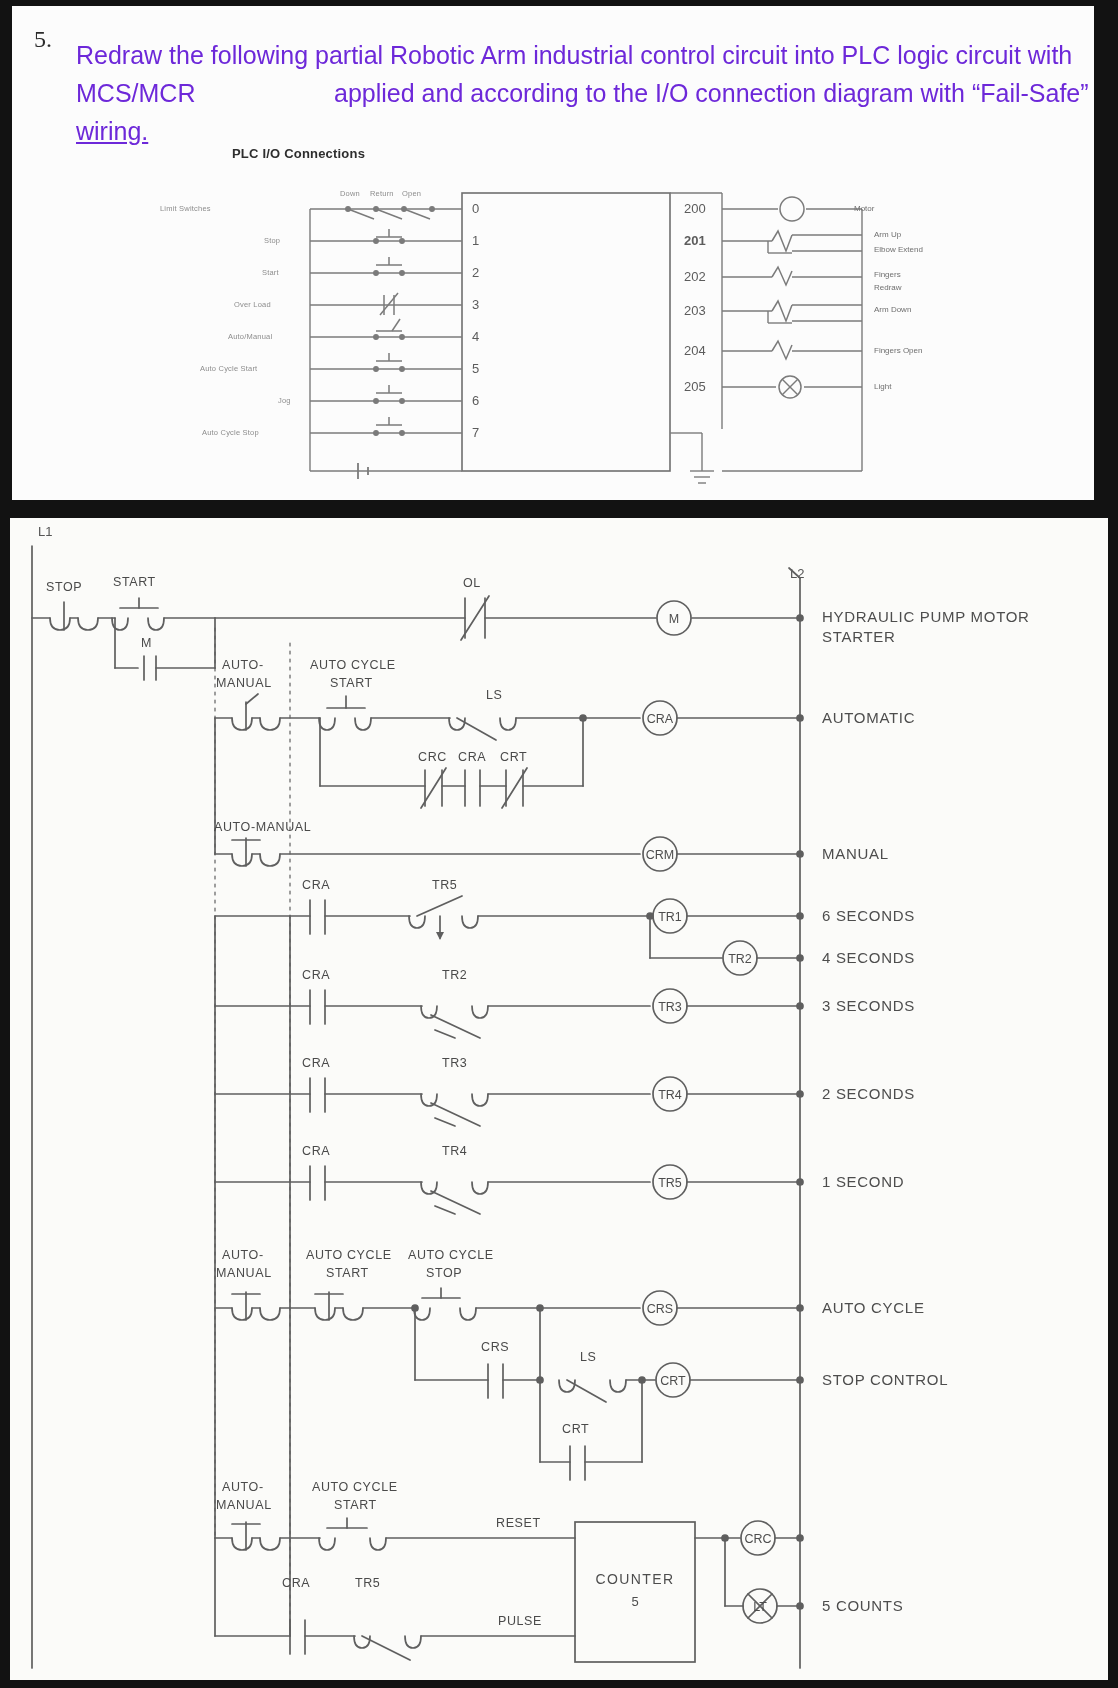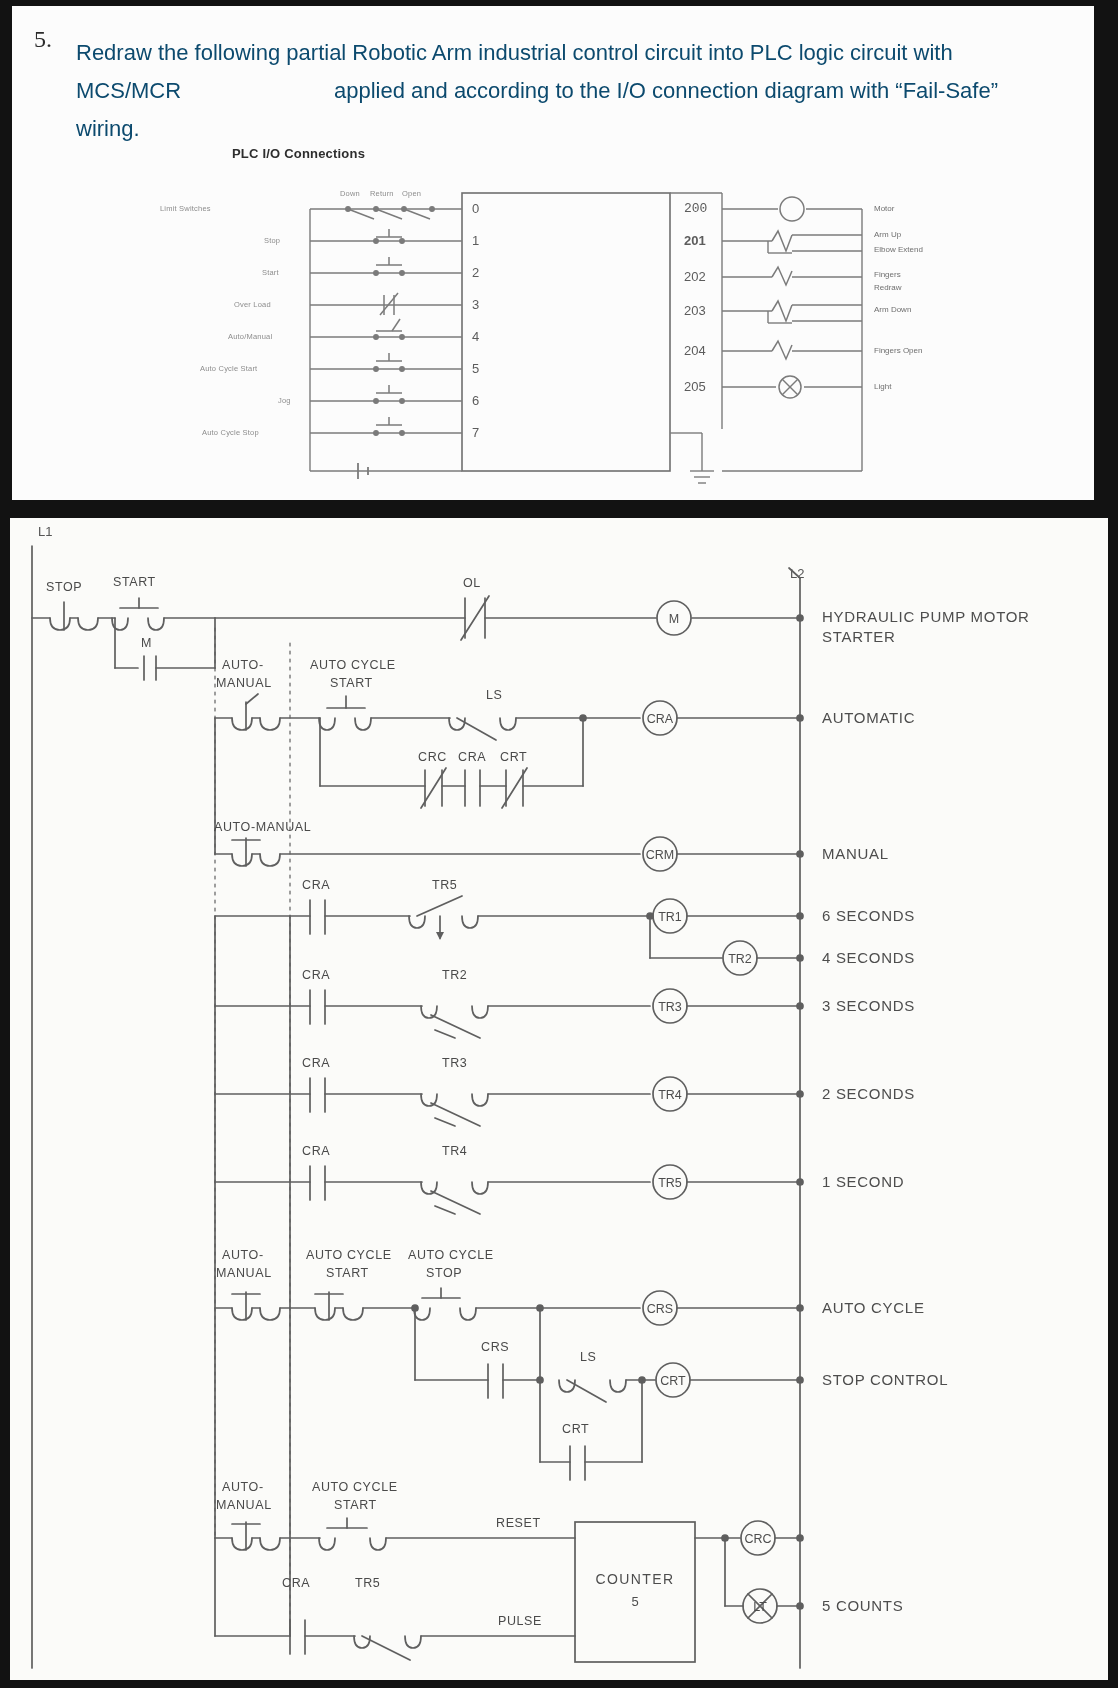--- a/index.html
+++ b/index.html
@@ -16,27 +16,27 @@
   }
   #question-block{
     position:absolute;left:22px;top:14px;width:1000px;
     color:#1b1b1b;
   }
   .q-num{
     position:absolute;left:0px;top:6px;font-size:24px;color:#2b2b2b;
     font-family:"Liberation Serif",serif;
   }
   .q-line{
-    font-size:22px;line-height:1.55;color:#0c4a6e;white-space:pre;
+    font-size:25px;line-height:1.55;color:#6d28d9;white-space:pre;
     font-family:"Liberation Sans",sans-serif;
   }
   #q-l1{position:absolute;left:42px;top:16px;}
   #q-l2a{position:absolute;left:42px;top:54px;}
   #q-l2b{position:absolute;left:300px;top:54px;}
-  #q-l3{position:absolute;left:42px;top:92px;}
+  #q-l3{position:absolute;left:42px;top:92px;text-decoration:underline;}
 
   #plc-title{
     position:absolute;left:220px;top:140px;font-size:13px;font-weight:bold;
     color:#2e2e2e;letter-spacing:.2px;
   }
   #plc-diagram{position:absolute;left:150px;top:165px;width:800px;height:320px;}
   .grey-lbl{
     position:absolute;font-size:7.5px;color:#8d8d8d;white-space:nowrap;
     font-family:"Liberation Sans",sans-serif;letter-spacing:.2px;
   }
@@ -231,29 +231,29 @@
     <span class="term-num" style="left:310px;top:30px;">0</span>
     <span class="term-num" style="left:310px;top:62px;">1</span>
     <span class="term-num" style="left:310px;top:94px;">2</span>
     <span class="term-num" style="left:310px;top:126px;">3</span>
     <span class="term-num" style="left:310px;top:158px;">4</span>
     <span class="term-num" style="left:310px;top:190px;">5</span>
     <span class="term-num" style="left:310px;top:222px;">6</span>
     <span class="term-num" style="left:310px;top:254px;">7</span>
 
     
-    <span class="term-num" style="left:522px;top:30px;font-family:Liberation Mono, monospace;">200</span>
+    <span class="term-num" style="left:522px;top:30px;">200</span>
     <span class="term-num" style="left:522px;top:62px;font-weight:bold;">201</span>
     <span class="term-num" style="left:522px;top:98px;">202</span>
     <span class="term-num" style="left:522px;top:132px;">203</span>
     <span class="term-num" style="left:522px;top:172px;">204</span>
     <span class="term-num" style="left:522px;top:208px;">205</span>
 
     
-    <span class="dark-lbl" style="left:712px;top:33px;">Motor</span>
+    <span class="dark-lbl" style="left:692px;top:33px;">Motor</span>
     <span class="dark-lbl" style="left:712px;top:59px;">Arm Up</span>
     <span class="dark-lbl" style="left:712px;top:74px;">Elbow Extend</span>
     <span class="dark-lbl" style="left:712px;top:99px;">Fingers</span>
     <span class="dark-lbl" style="left:712px;top:112px;">Redraw</span>
     <span class="dark-lbl" style="left:712px;top:134px;">Arm Down</span>
     <span class="dark-lbl" style="left:712px;top:175px;">Fingers Open</span>
     <span class="dark-lbl" style="left:712px;top:211px;">Light</span>
   </div>
 </div>
 

